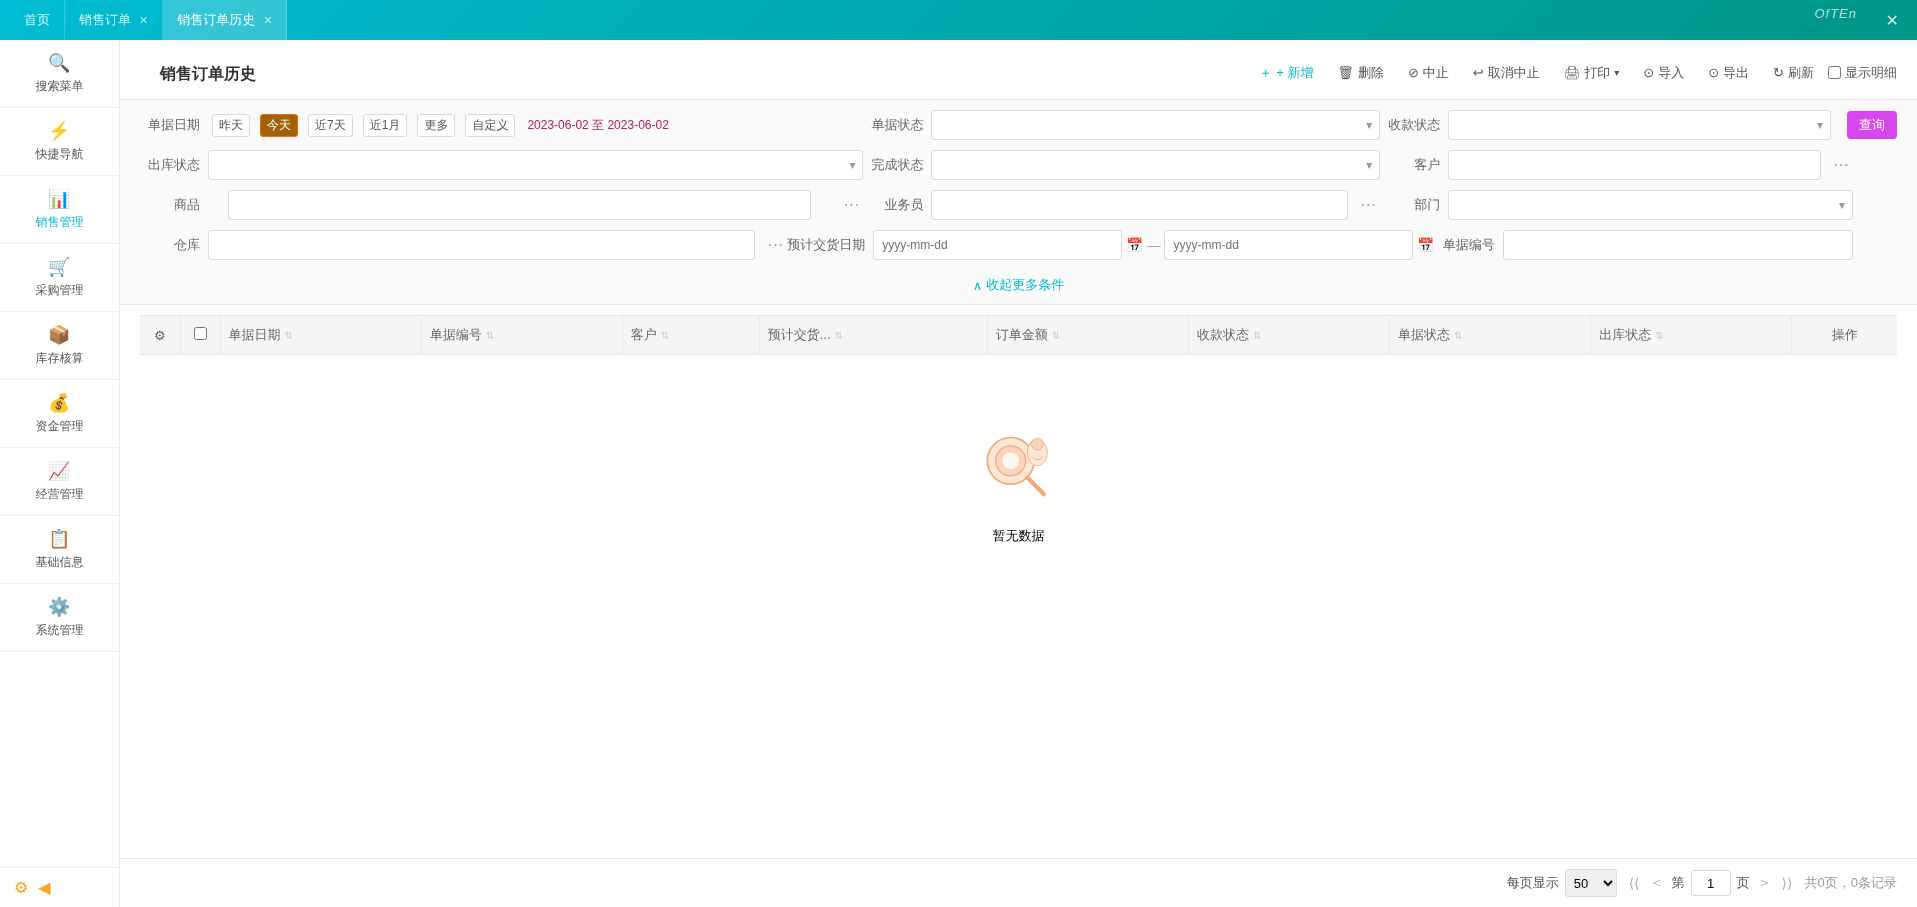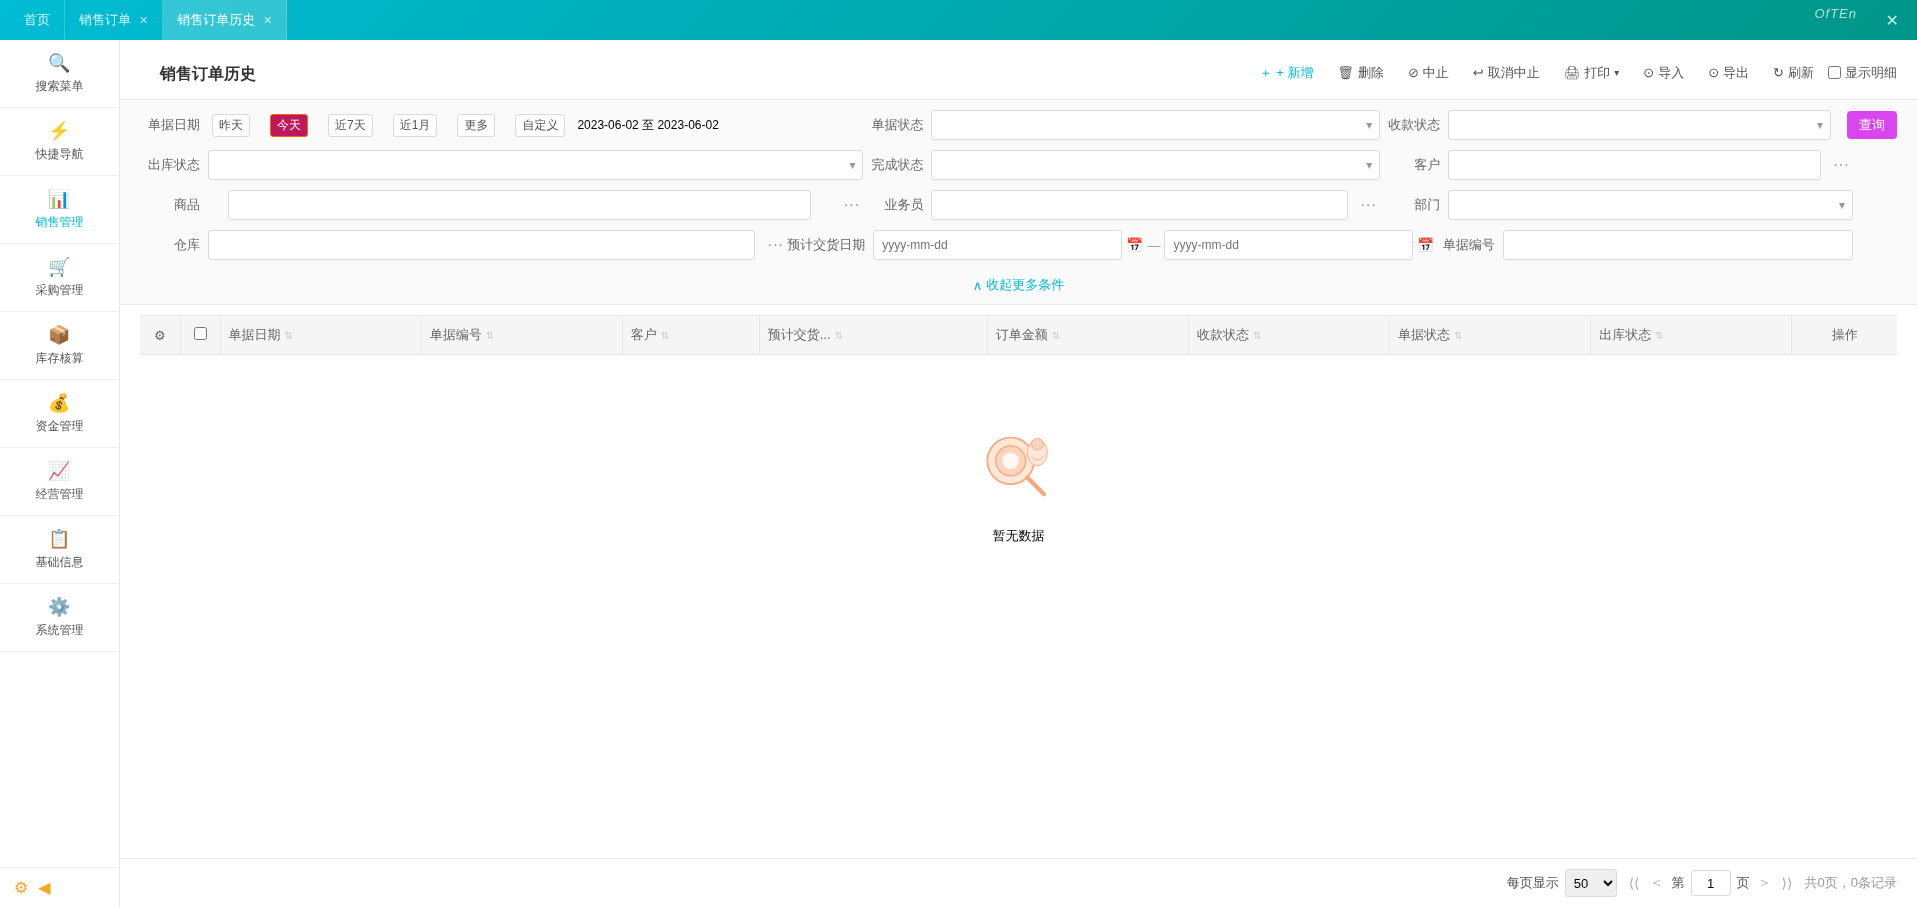--- a/index.html
+++ b/index.html
@@ -229,40 +229,40 @@
       font-size: 12px;
       color: #999;
       outline: none;
     }
     .date-sep { color: #999; }
     .date-icon { color: #999; font-size: 14px; cursor: pointer; }
 
     .date-quick-btns {
       display: flex;
       align-items: flex-start;
-      gap: 20px;
+      gap: 10px;
       margin-left: 4px;
     }
     .date-quick-btn {
       padding: 2px 6px;
       border: 1px solid #d9d9d9;
       border-radius: 3px;
       background: #fff;
       cursor: pointer;
       font-size: 12px;
       color: #555;
     }
     .date-quick-btn.active {
-      background: #be185d;
+      background: #a16207;
       color: #fff;
       border-color: #ff6600;
     }
     .date-range-text {
       font-size: 12px;
-      color: #000000;
+      color: #be185d;
       margin-left: 4px;
     }
 
     .ellipsis-btn {
       background: none;
       border: none;
       color: #999;
       cursor: pointer;
       font-size: 16px;
       padding: 0 4px;

